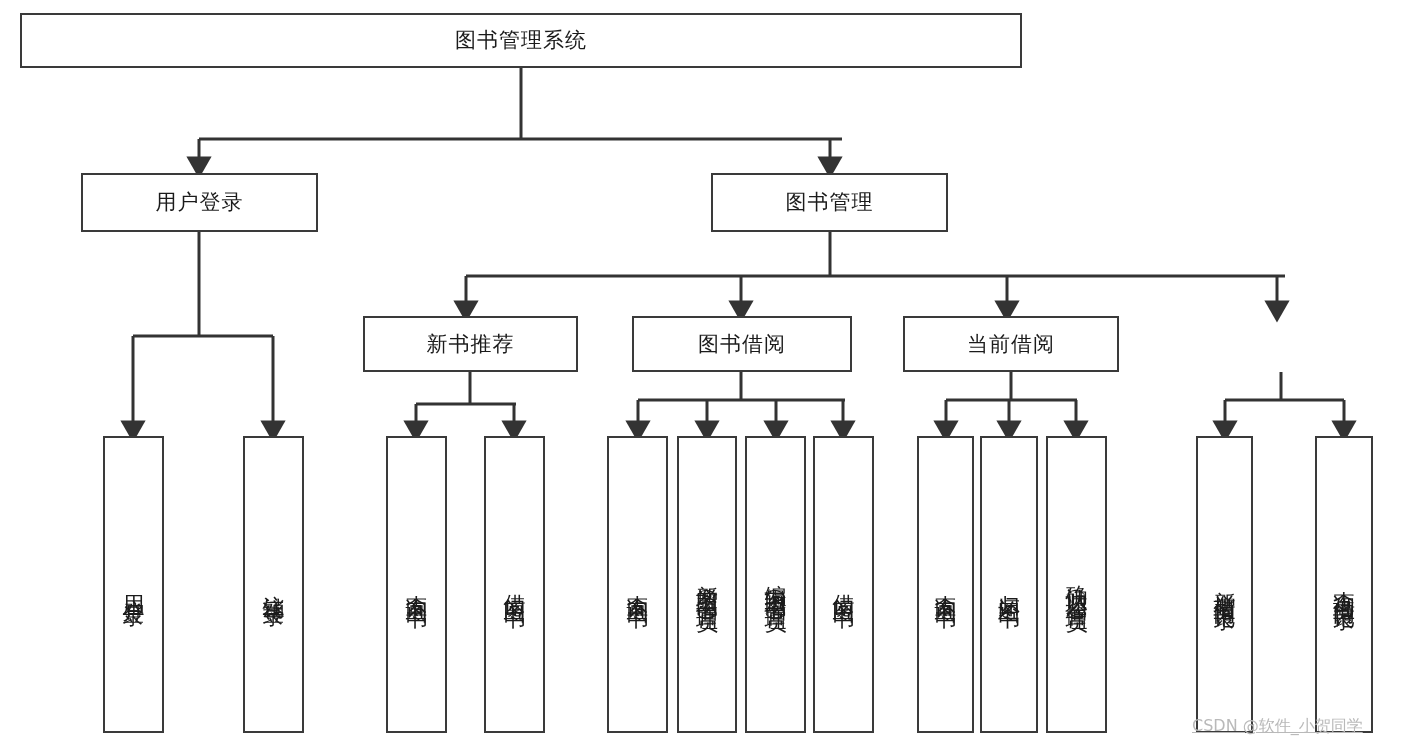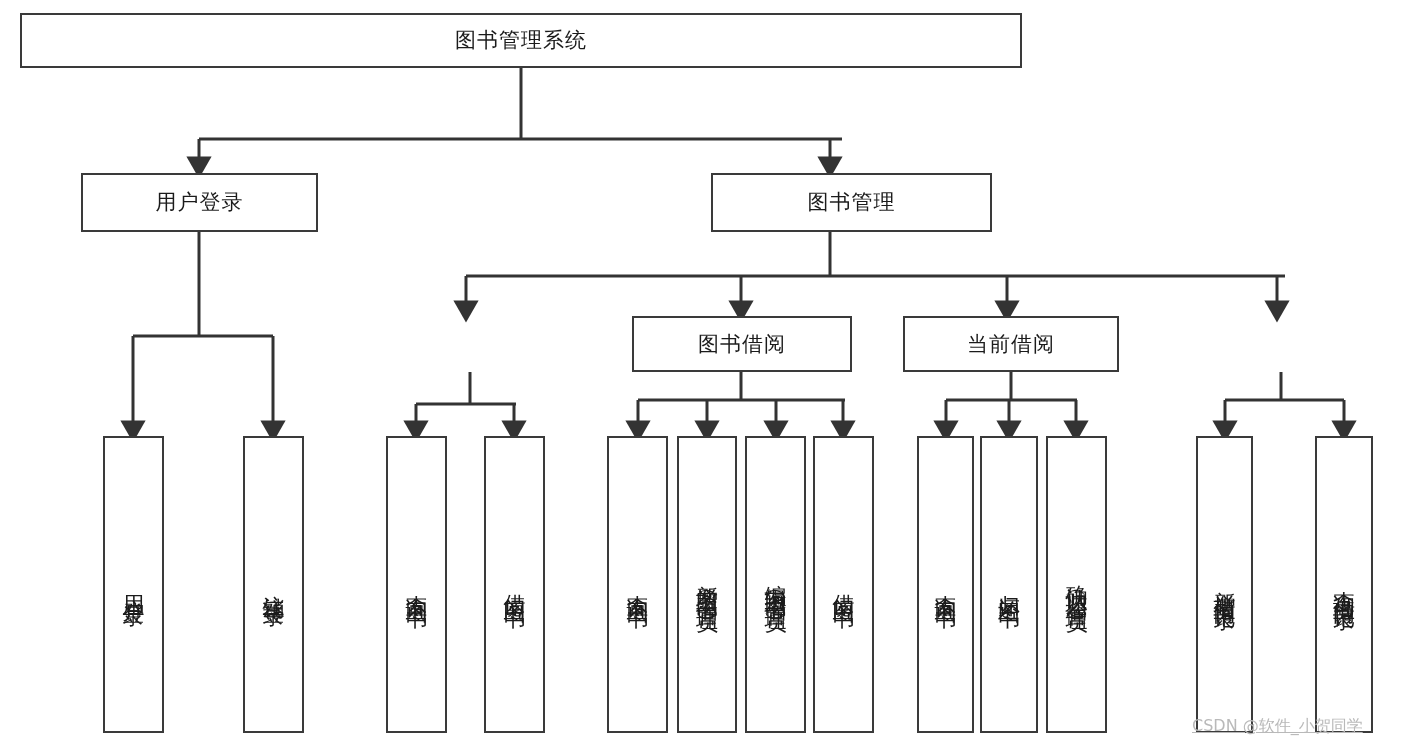--- a/index.html
+++ b/index.html
@@ -125,24 +125,27 @@
     </g>
   </svg>
 
   <div class="node horiz" style="left:20px; top:13px; width:1002px; height:55px;">
     <span class="label">图书管理系统</span>
   </div>
 
   <div class="node horiz" style="left:81px; top:173px; width:237px; height:59px;">
     <span class="label">用户登录</span>
   </div>
-  <div class="node horiz" style="left:711px; top:173px; width:281px; height:59px;">
+  <div class="node horiz" style="left:711px; top:173px; width:237px; height:59px;">
     <span class="label">图书管理</span>
   </div>
 
+  <div class="node horiz" style="left:363px; top:316px; width:215px; height:56px;">
+    <span class="label">新书推荐</span>
+  </div>
   <div class="node horiz" style="left:632px; top:316px; width:220px; height:56px;">
     <span class="label">图书借阅</span>
   </div>
   <div class="node horiz" style="left:903px; top:316px; width:216px; height:56px;">
     <span class="label">当前借阅</span>
   </div>
 
   <div class="node vert" style="left:103px; top:436px; width:61px; height:297px;">
     <span class="label">用户登录</span>
   </div>

